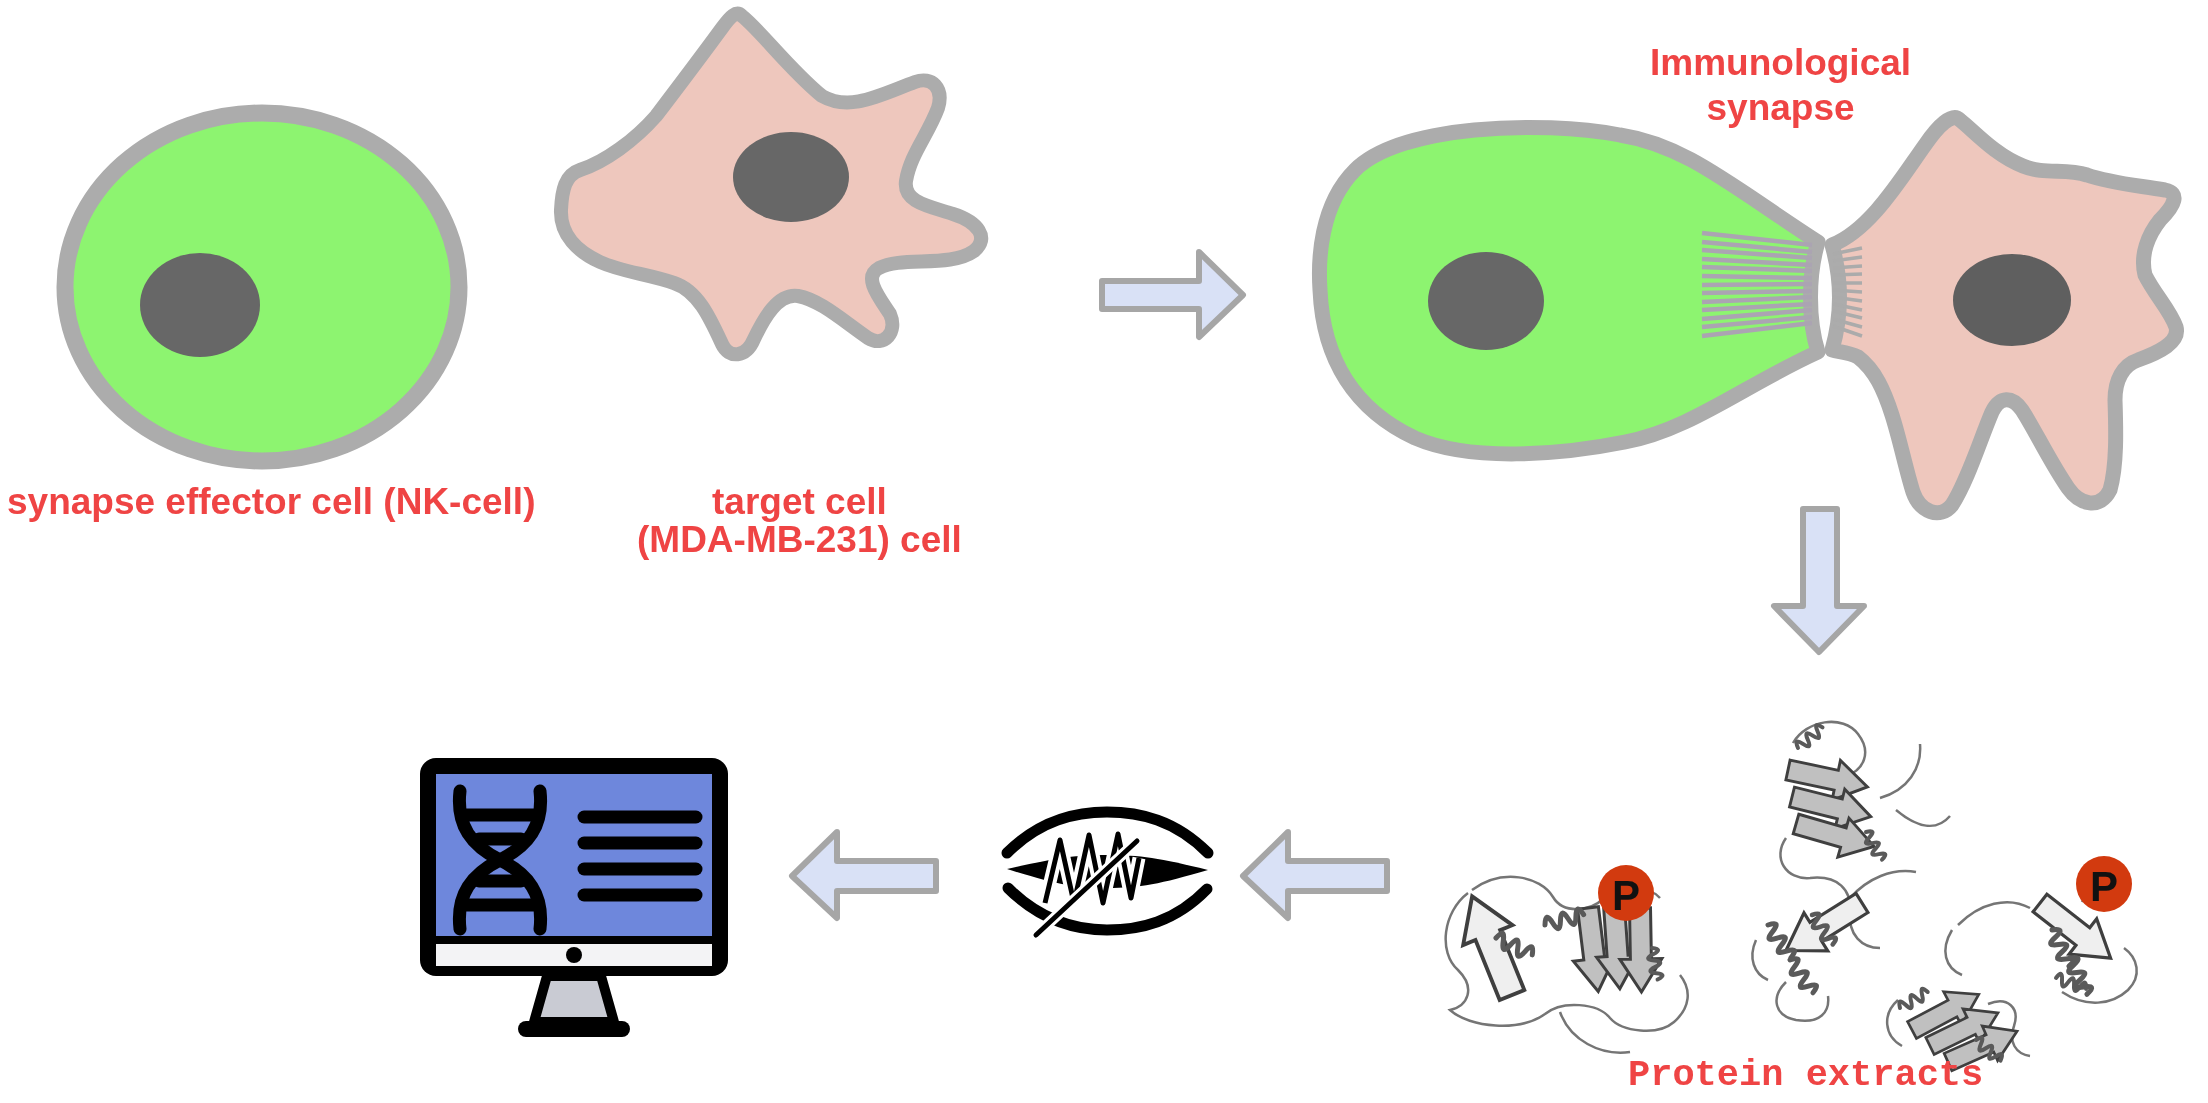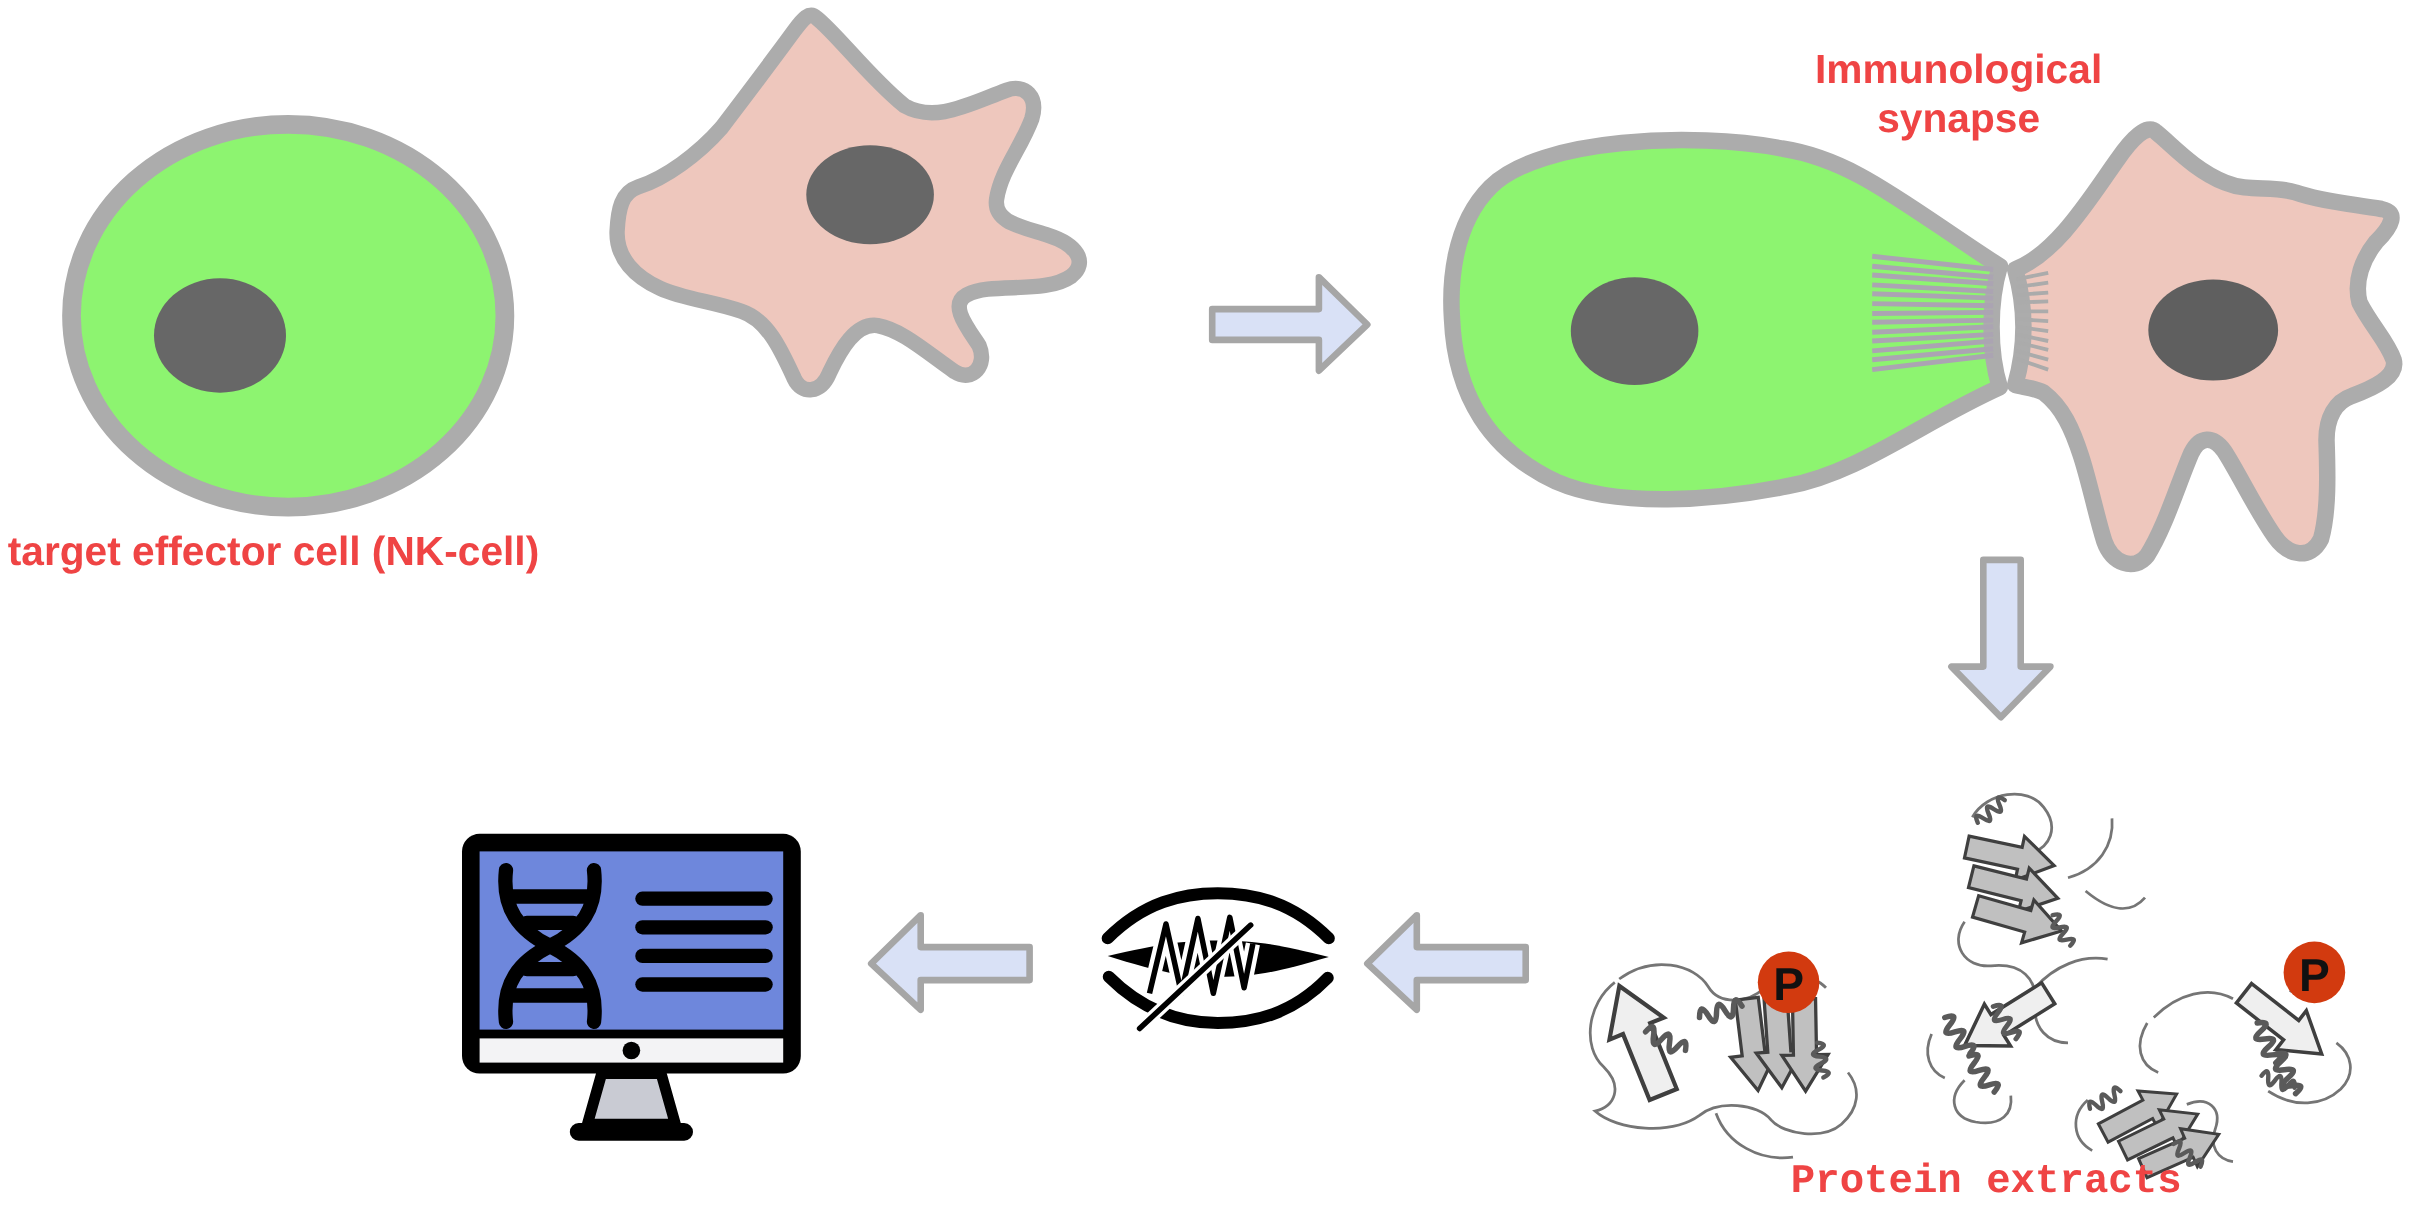--- a/index.html
+++ b/index.html
@@ -259,22 +259,26 @@
       </g>
       <g stroke="#000000" stroke-width="13" stroke-linecap="round">
         <line x1="584" y1="817" x2="696" y2="817"></line>
         <line x1="584" y1="843" x2="696" y2="843"></line>
         <line x1="584" y1="869" x2="696" y2="869"></line>
         <line x1="584" y1="895" x2="696" y2="895"></line>
       </g>
     </g>
   </svg>
 
-  <div class="lbl" style="left:7px;top:483px;">target effector cell (NK-cell)</div>
-
+  <div class="lbl" style="left:7px;top:483px;">synapse effector cell (NK-cell)</div>
+
+  <div class="lbl" style="left:637px;top:483px;">
+    <div>target cell</div>
+    <div>(MDA-MB-231) cell</div>
+  </div>
 
   <div class="lbl lbl-synapse" style="left:1650px;top:40px;">
     <div>Immunological</div>
     <div>synapse</div>
   </div>
 
   <div class="lbl" style="left:1628px;top:1056px;font-family:Liberation Mono, monospace;">Protein extracts</div>
 
 </div>
 

